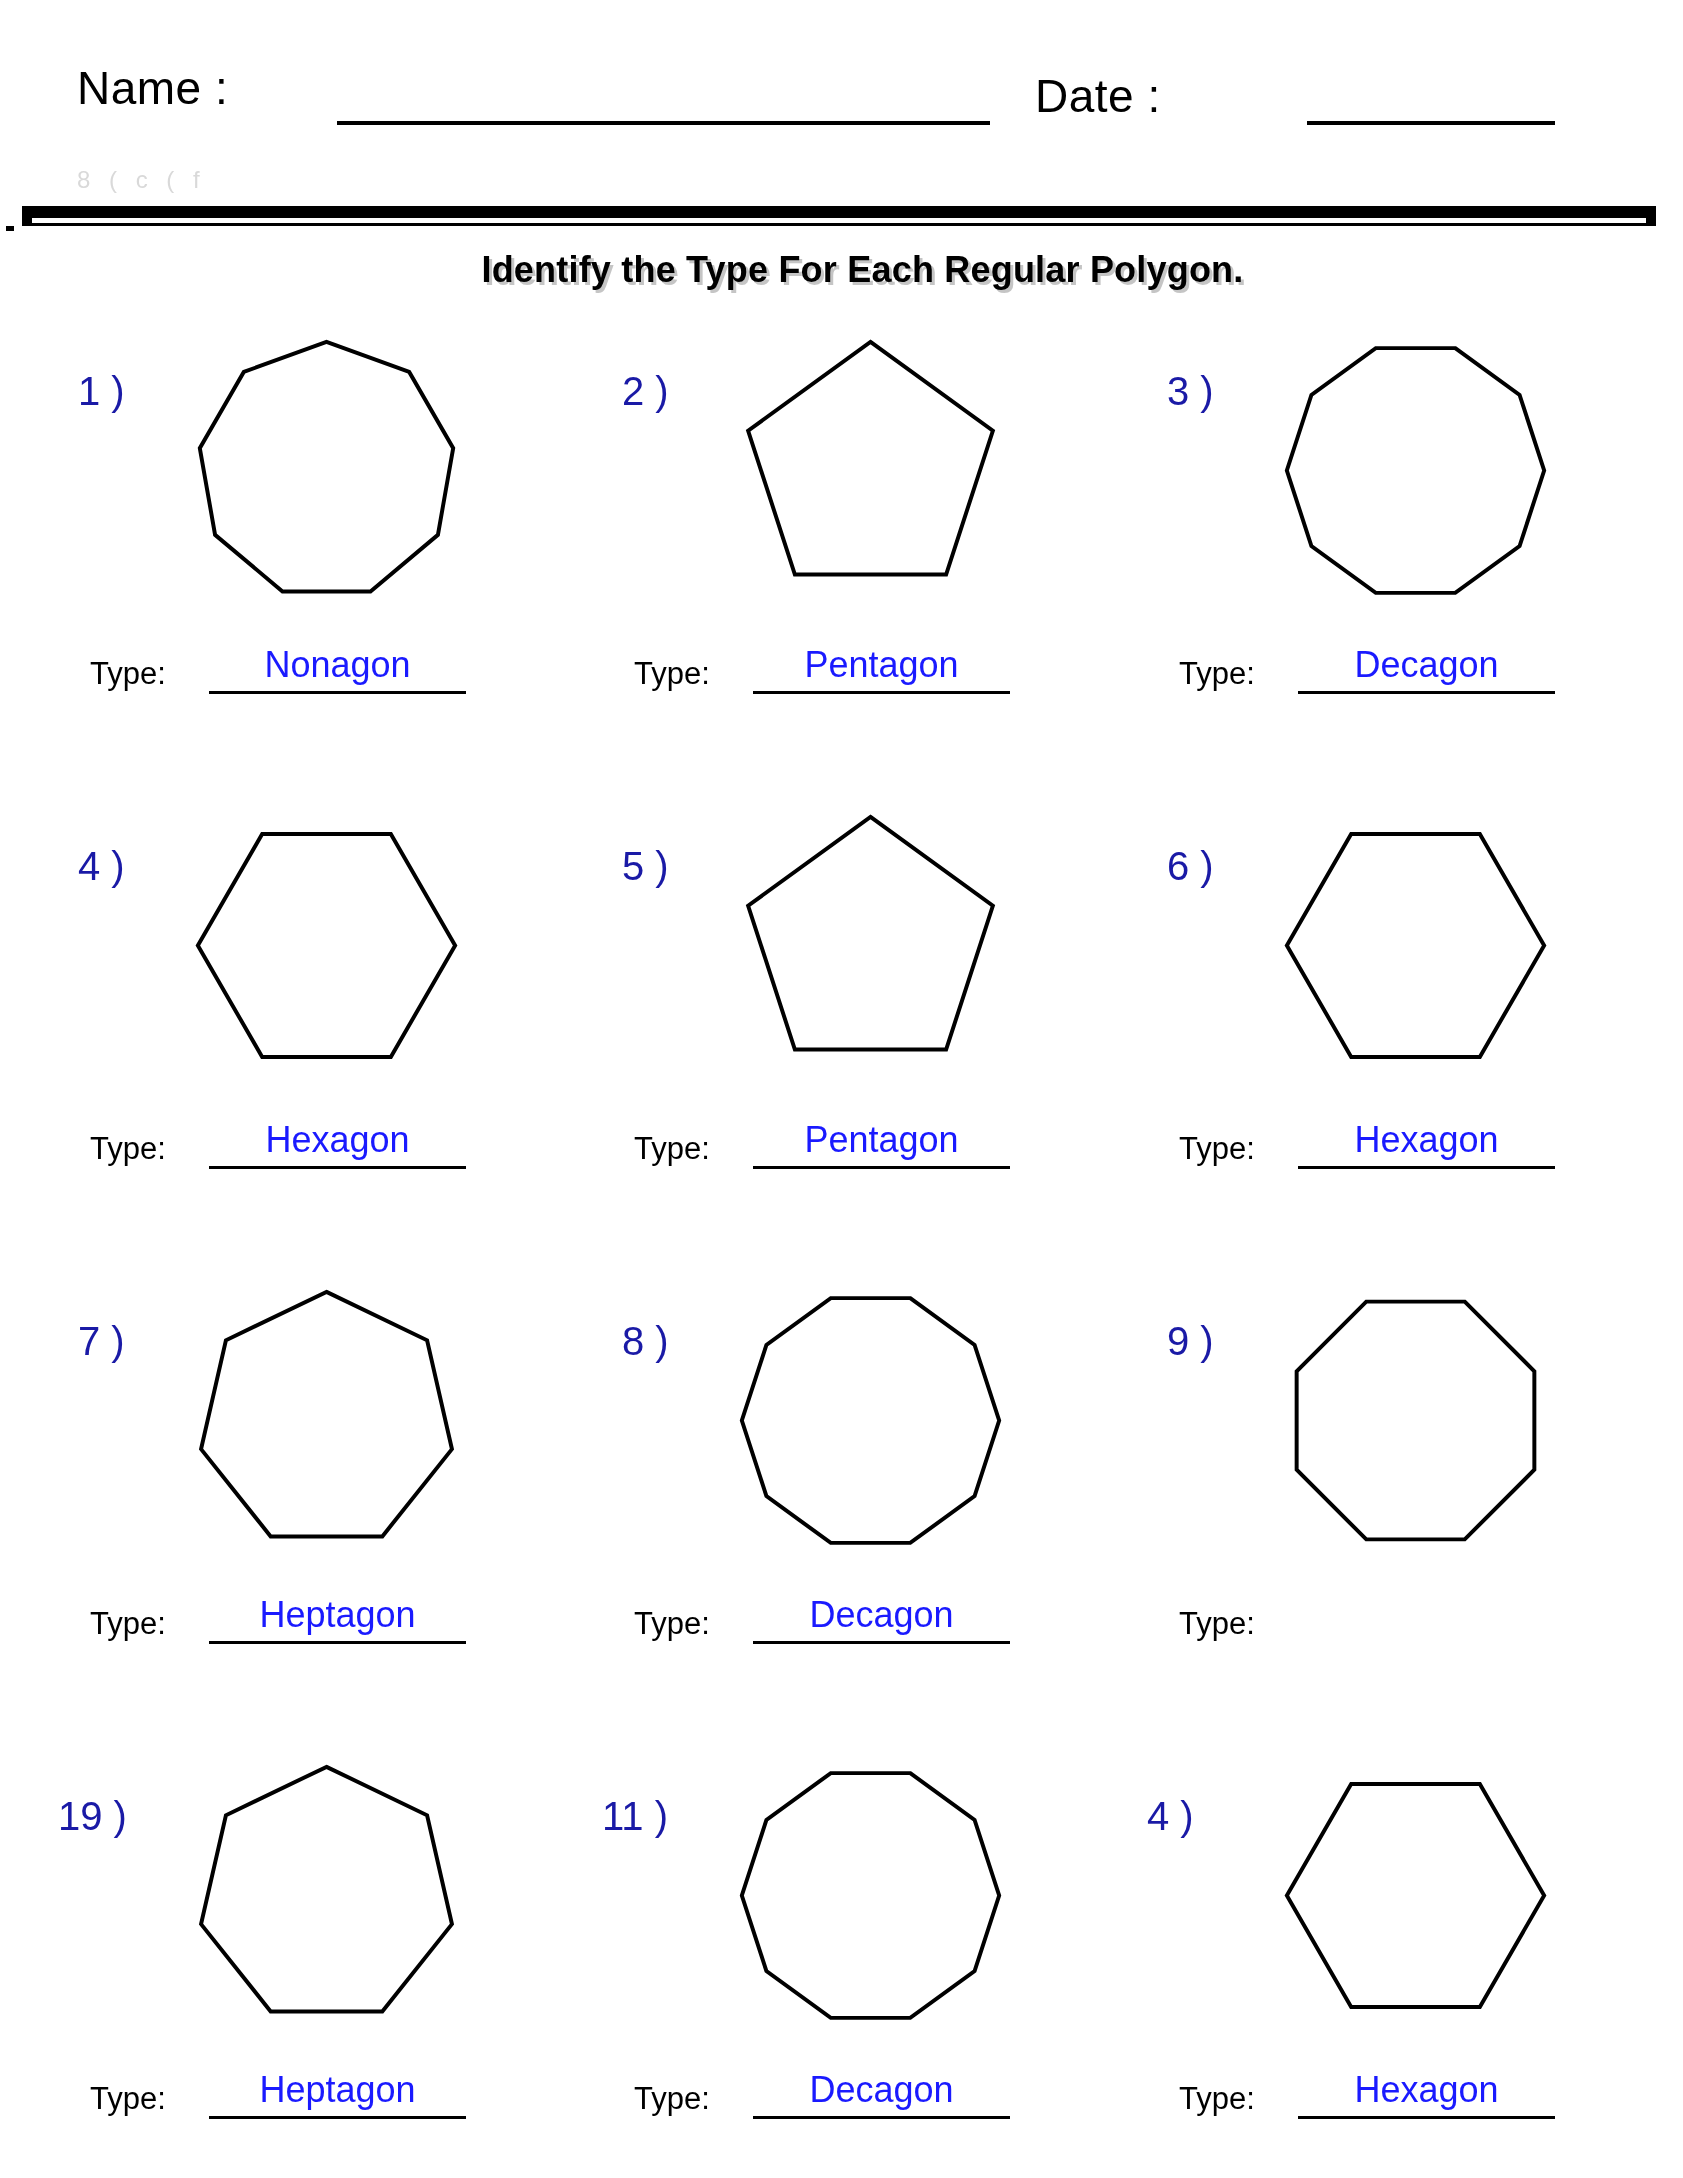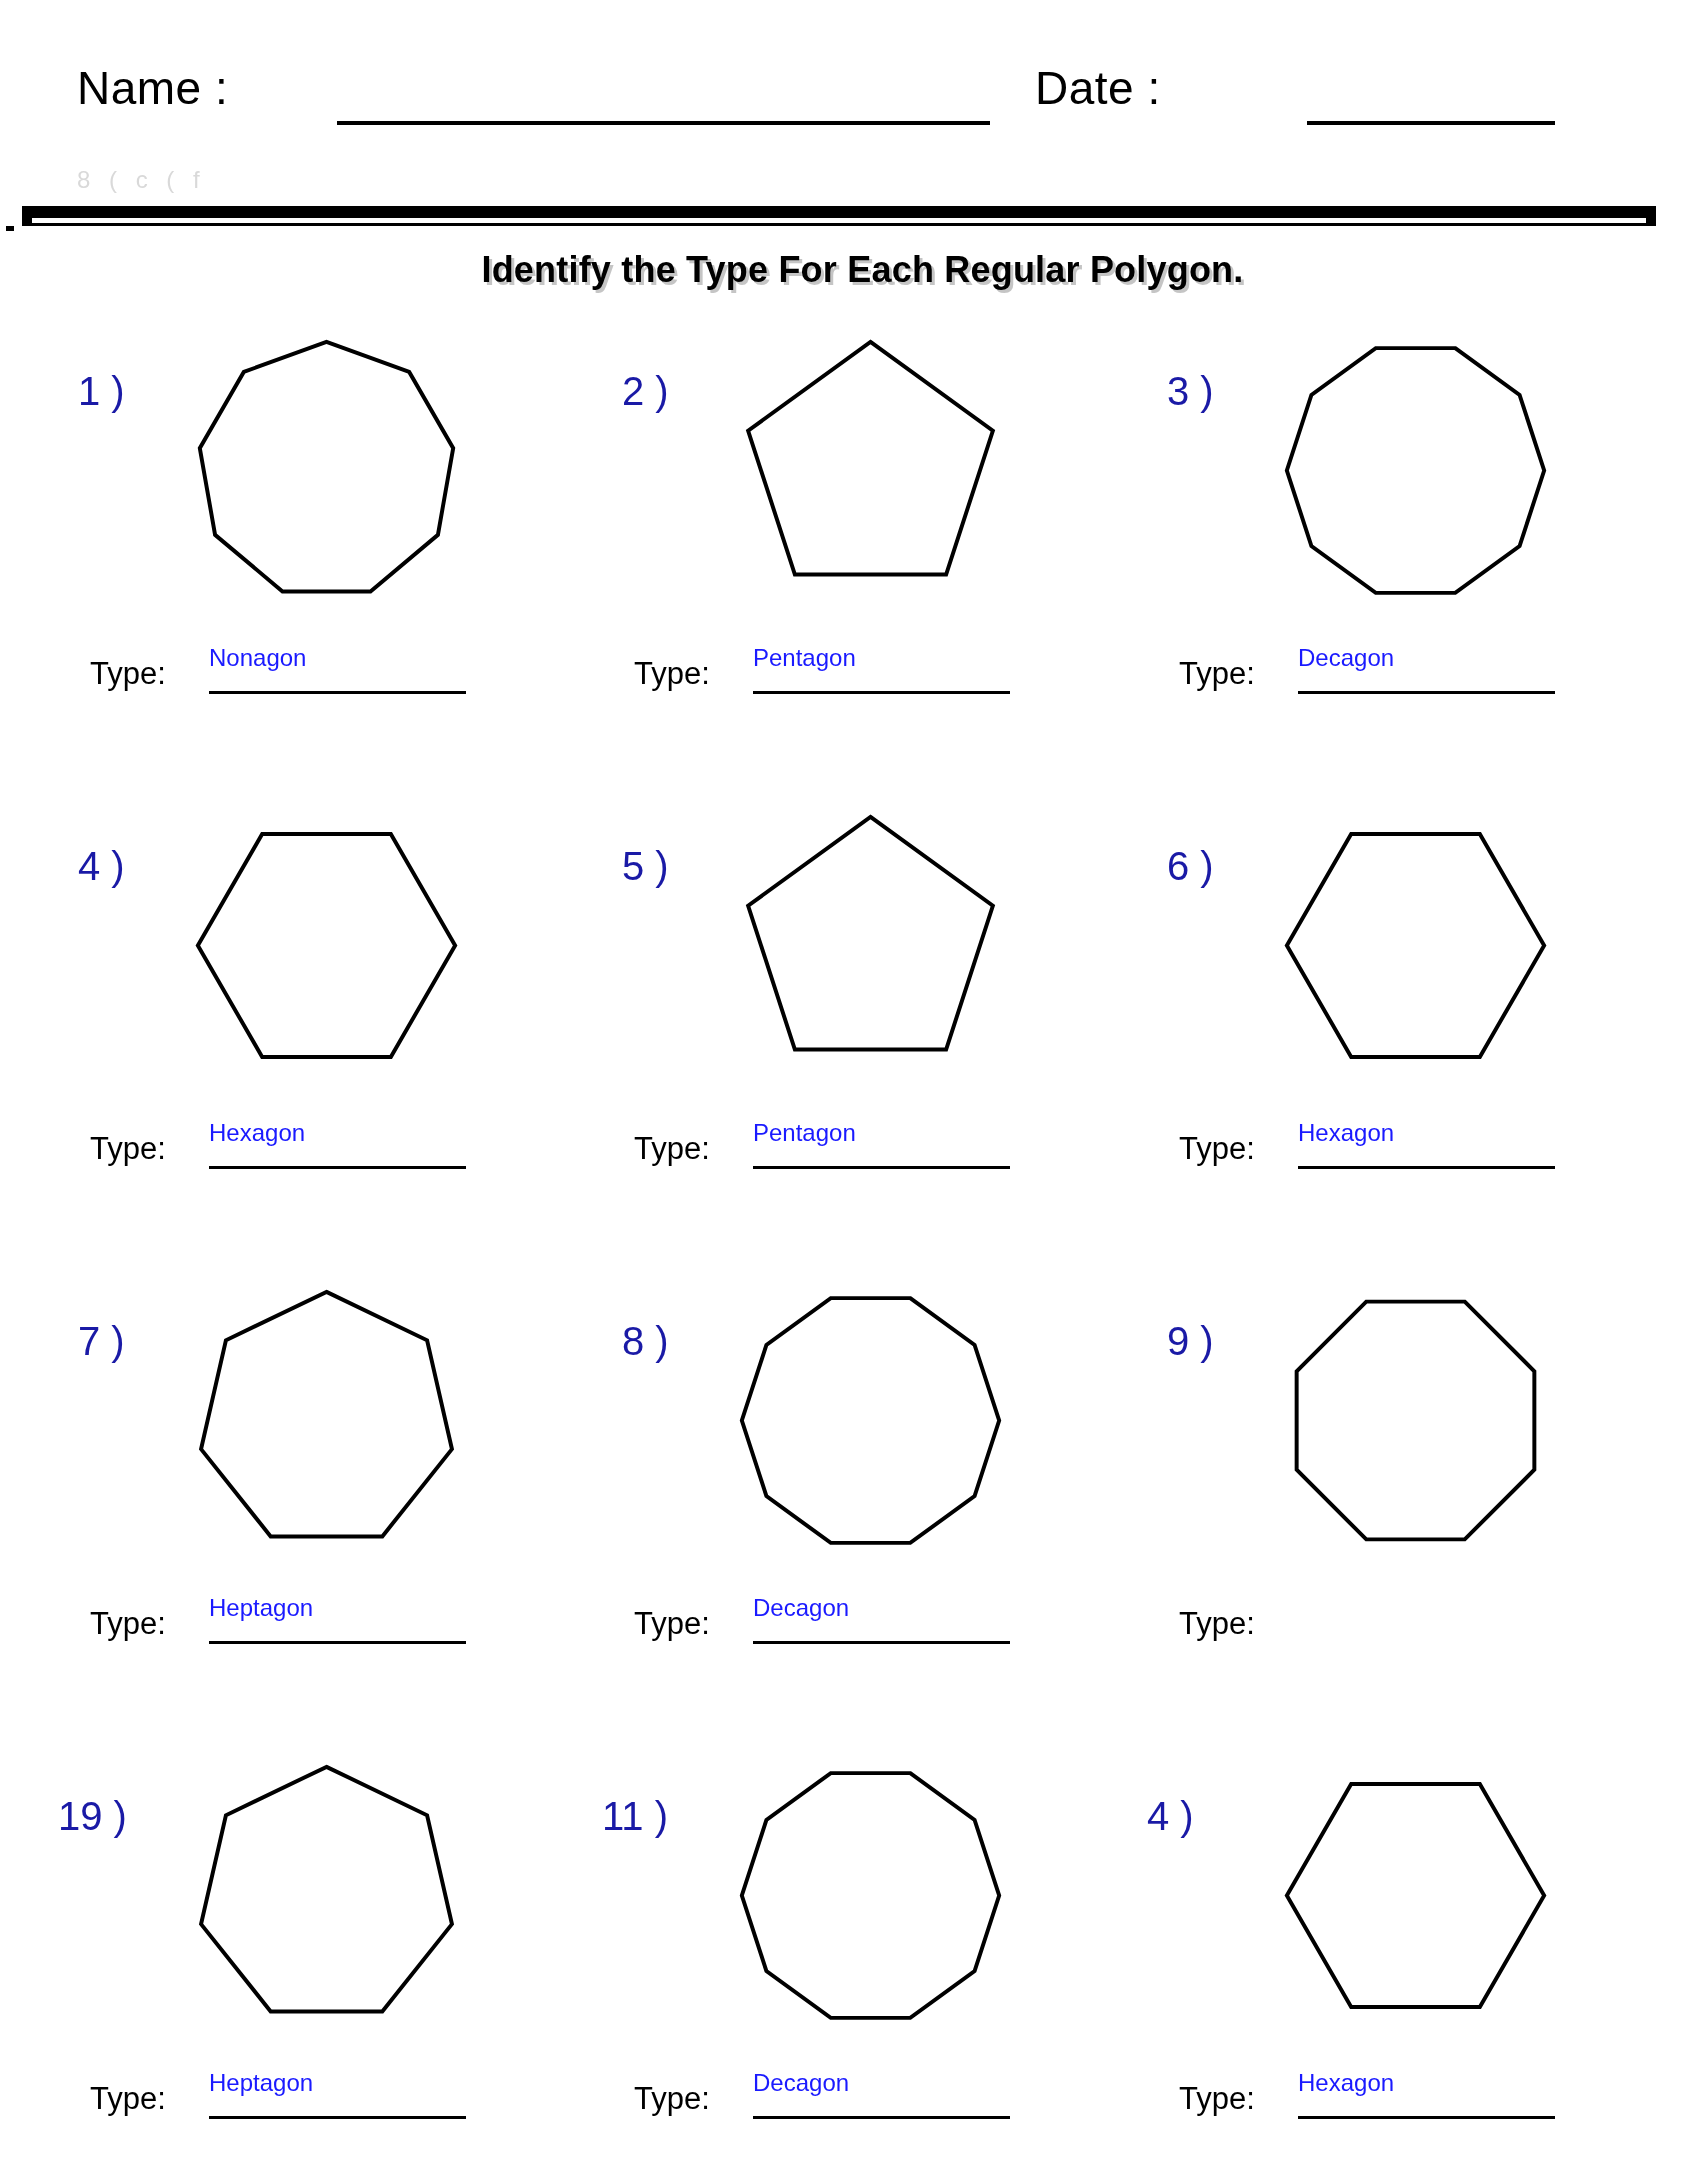--- a/index.html
+++ b/index.html
@@ -28,21 +28,21 @@
   }
   .hdr-label {
     position: absolute;
     font-size: 46px;
     font-weight: 400;
     letter-spacing: 0.5px;
     color: #000;
     white-space: nowrap;
   }
   #name-label { left: 77px; top: 61px; }
-  #date-label { left: 1035px; top: 61px; }
+  #date-label { left: 1035px; top: 69px; }
 
   .hdr-rule {
     position: absolute;
     height: 0;
     border-bottom: 4px solid #000;
   }
   #name-rule { left: 337px; top: 121px; width: 653px; }
   #date-rule { left: 1307px; top: 121px; width: 248px; }
 
   
@@ -167,22 +167,22 @@
     top: 0px;
     width: 257px;
     height: 57px;
     border-bottom: 3px solid #000;
   }
   .answer-text {
     position: absolute;
     left: 0;
     top: 10px;
     width: 257px;
-    text-align: left;
-    font-size: 24px;
+    text-align: center;
+    font-size: 36px;
     color: #1a1aff;
     white-space: nowrap;
   }
 </style>
 </head>
 <body>
 
 <div id="header">
   <div class="hdr-label" id="name-label">Name :</div>
   <div class="hdr-rule" id="name-rule"></div>

